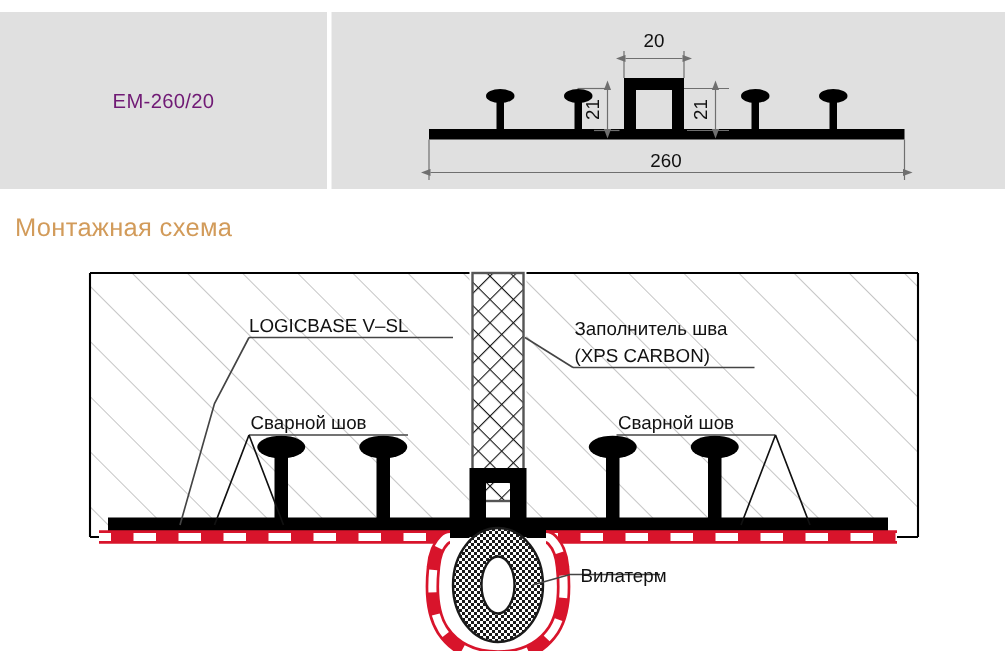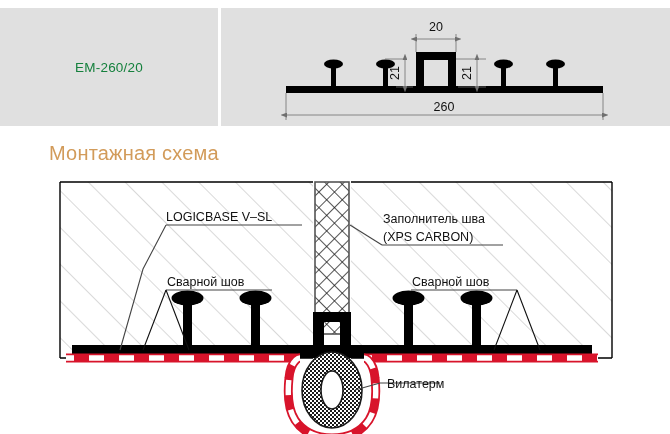--- a/index.html
+++ b/index.html
@@ -13,29 +13,29 @@
   #product-strip{
     position:absolute;left:0;top:8px;width:670px;height:118px;
     background:#e0e0e0;
   }
   #strip-divider{
     position:absolute;left:218px;top:0;width:3px;height:118px;background:#ffffff;
   }
   #product-code{
     position:absolute;left:0;top:0;width:218px;height:118px;
     display:flex;align-items:center;justify-content:center;
-    font-size:13.5px;color:#15803d;letter-spacing:.2px;
+    font-size:13.5px;color:#701a75;letter-spacing:.2px;
   }
   #profile-figure{
     position:absolute;left:218px;top:0;width:452px;height:118px;
   }
   
   #section-heading{
     position:absolute;left:10px;top:142px;
-    font-size:20px;color:#d29b5a;letter-spacing:.2px;margin-left:39px;
+    font-size:17px;color:#d29b5a;letter-spacing:.2px;
   }
   
   #assembly-figure{
     position:absolute;left:0;top:168px;width:670px;height:266px;
   }
   .lbl{
     font-family:"Liberation Sans", sans-serif;
     font-size:12.5px;fill:#111111;
   }
 </style>

